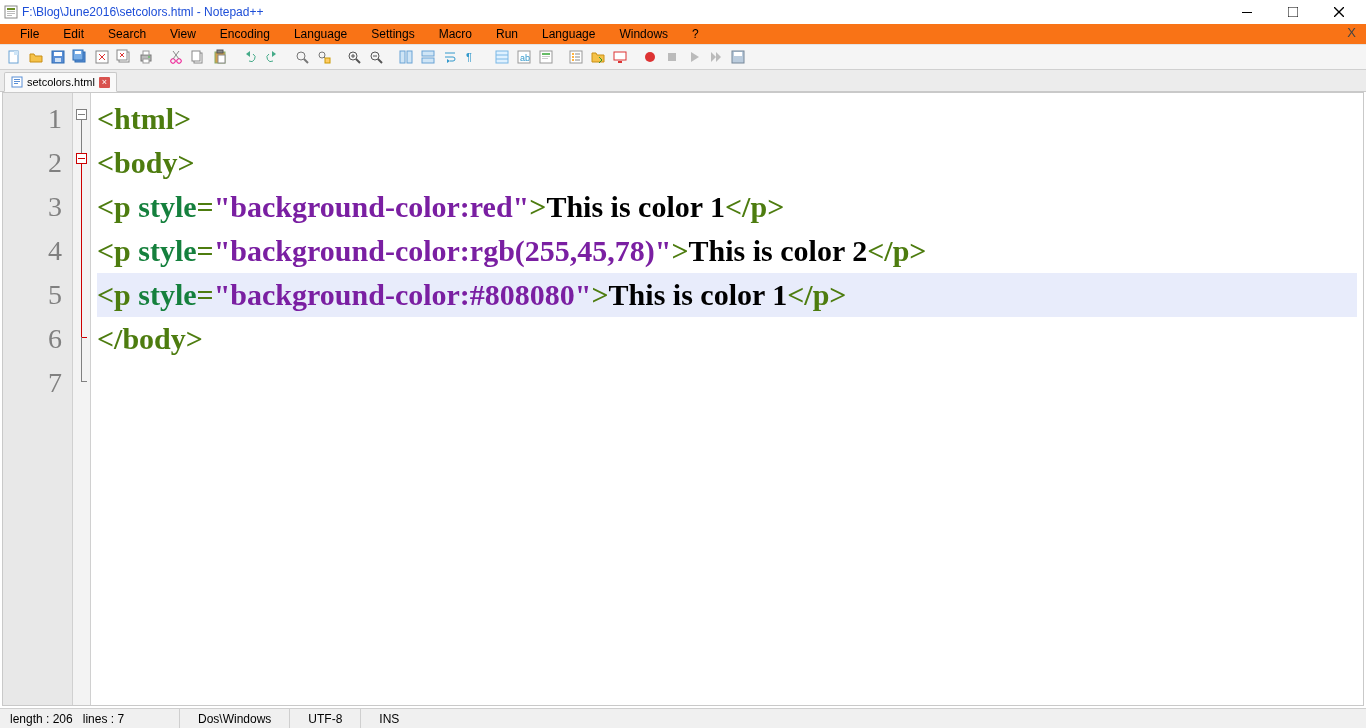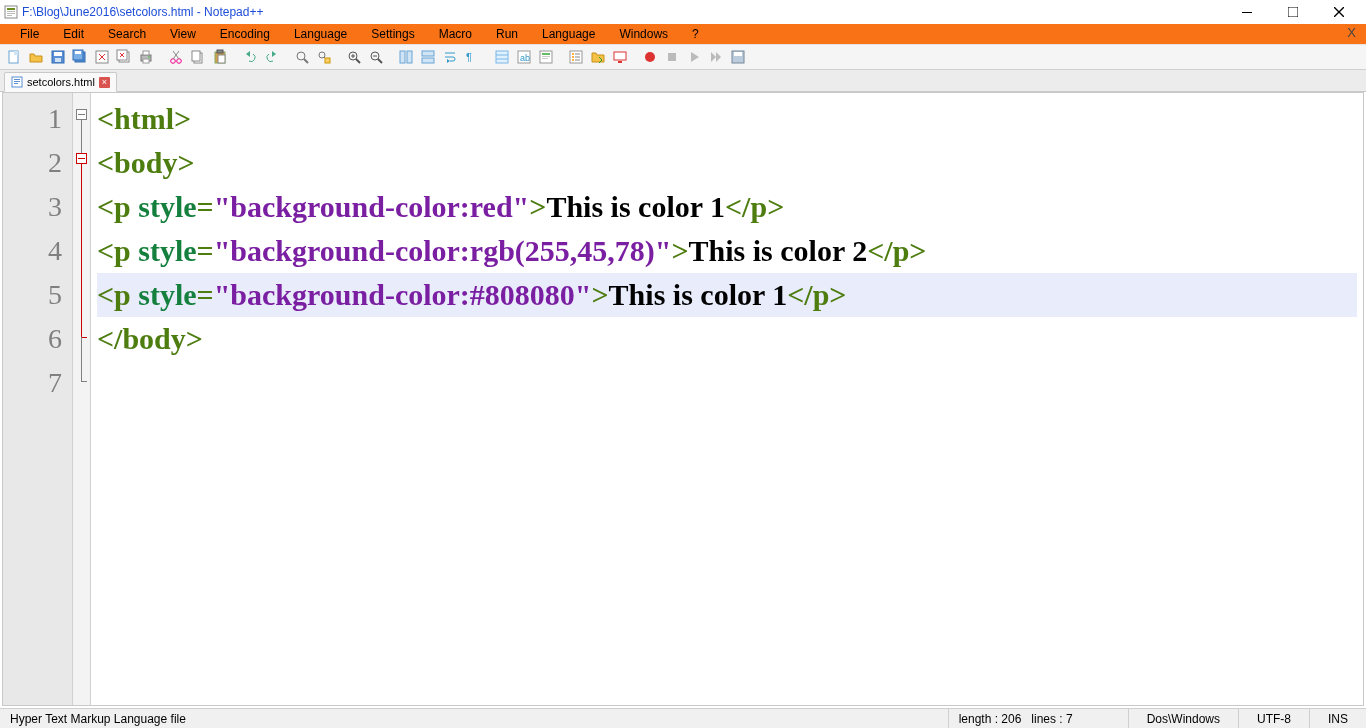--- a/index.html
+++ b/index.html
@@ -364,21 +364,20 @@
       <div class="row"><span class="tag">&lt;html&gt;</span></div>
       <div class="row"><span class="tag">&lt;body&gt;</span></div>
       <div class="row"><span class="tag">&lt;p </span><span class="attr">style</span><span class="tag">=</span><span class="str">"background-color:red"</span><span class="tag">&gt;</span><span class="txt">This is color 1</span><span class="tag">&lt;/p&gt;</span></div>
       <div class="row"><span class="tag">&lt;p </span><span class="attr">style</span><span class="tag">=</span><span class="str">"background-color:rgb(255,45,78)"</span><span class="tag">&gt;</span><span class="txt">This is color 2</span><span class="tag">&lt;/p&gt;</span></div>
       <div class="row hl"><span class="tag">&lt;p </span><span class="attr">style</span><span class="tag">=</span><span class="str">"background-color:#808080"</span><span class="tag">&gt;</span><span class="txt">This is color 1</span><span class="tag">&lt;/p&gt;</span></div>
       <div class="row"><span class="tag">&lt;/body&gt;</span></div>
     </div>
   </div>
 
   <div class="statusbar">
-    <div class="panel first">Hyper Text Markup Language file</div>
     <div class="panel" style="min-width:180px;">
       <span>length : 206</span>&nbsp;&nbsp;&nbsp;
       <span>lines : 7</span>
     </div>
     <div class="panel tight">Dos\Windows</div>
     <div class="panel tight">UTF-8</div>
     <div class="panel tight" style="border-right:none; min-width:50px;">INS</div>
   </div>
 
 </div>

